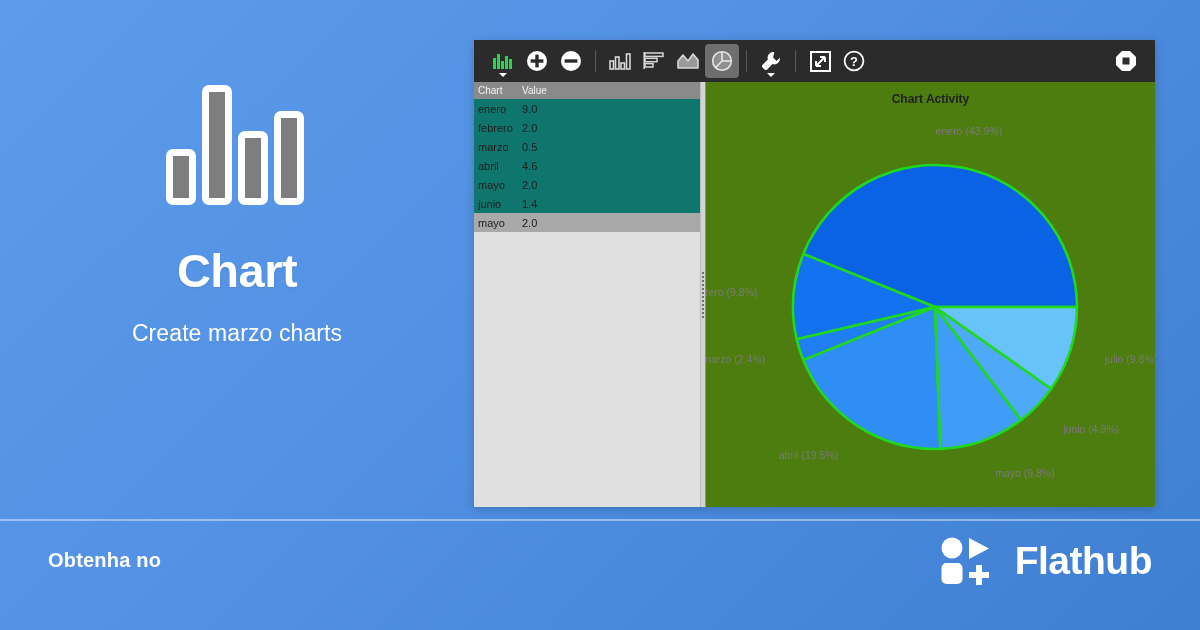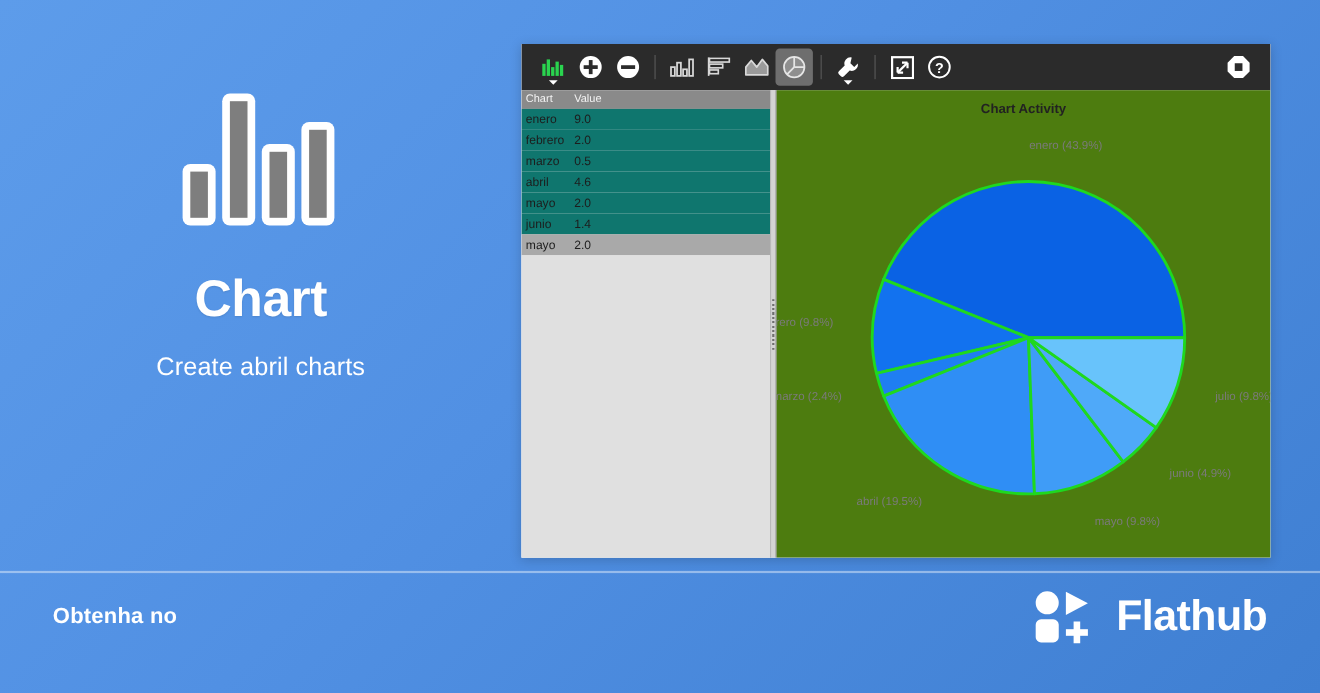--- a/index.html
+++ b/index.html
@@ -106,21 +106,21 @@
     <rect x="4" y="68" width="30" height="56" rx="7" fill="#ffffff"></rect>
     <rect x="11" y="75" width="16" height="42" fill="#7e7e7e"></rect>
     <rect x="40" y="4" width="30" height="120" rx="7" fill="#ffffff"></rect>
     <rect x="47" y="11" width="16" height="106" fill="#7e7e7e"></rect>
     <rect x="76" y="50" width="30" height="74" rx="7" fill="#ffffff"></rect>
     <rect x="83" y="57" width="16" height="60" fill="#7e7e7e"></rect>
     <rect x="112" y="30" width="30" height="94" rx="7" fill="#ffffff"></rect>
     <rect x="119" y="37" width="16" height="80" fill="#7e7e7e"></rect>
   </svg>
   <div id="app-name">Chart</div>
-  <div id="app-tagline">Create abril charts</div>
+  <div id="app-tagline">Create marzo charts</div>
 </div>
 
 <div id="app-window">
 
   <div id="toolbar">
 
     <div class="tb-btn">
       <svg width="22" height="18" viewBox="0 0 22 18">
         <rect x="1" y="6" width="3" height="11" fill="#2ad44f"></rect>
         <rect x="5" y="2" width="3" height="15" fill="#2ad44f"></rect>

